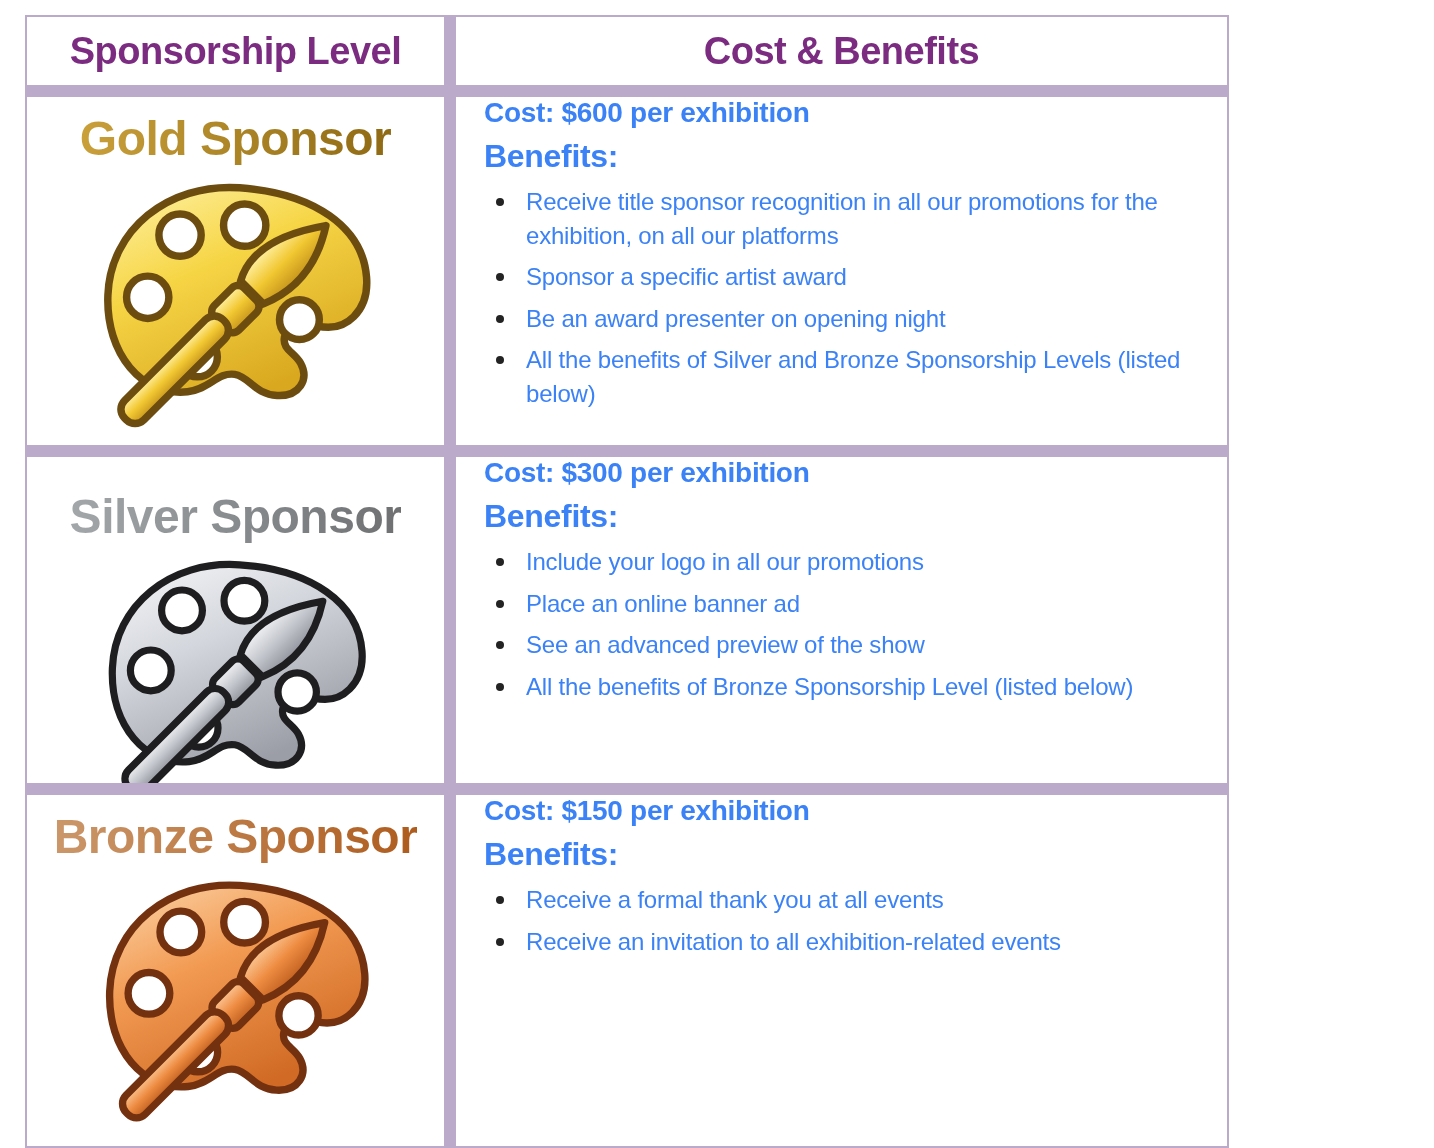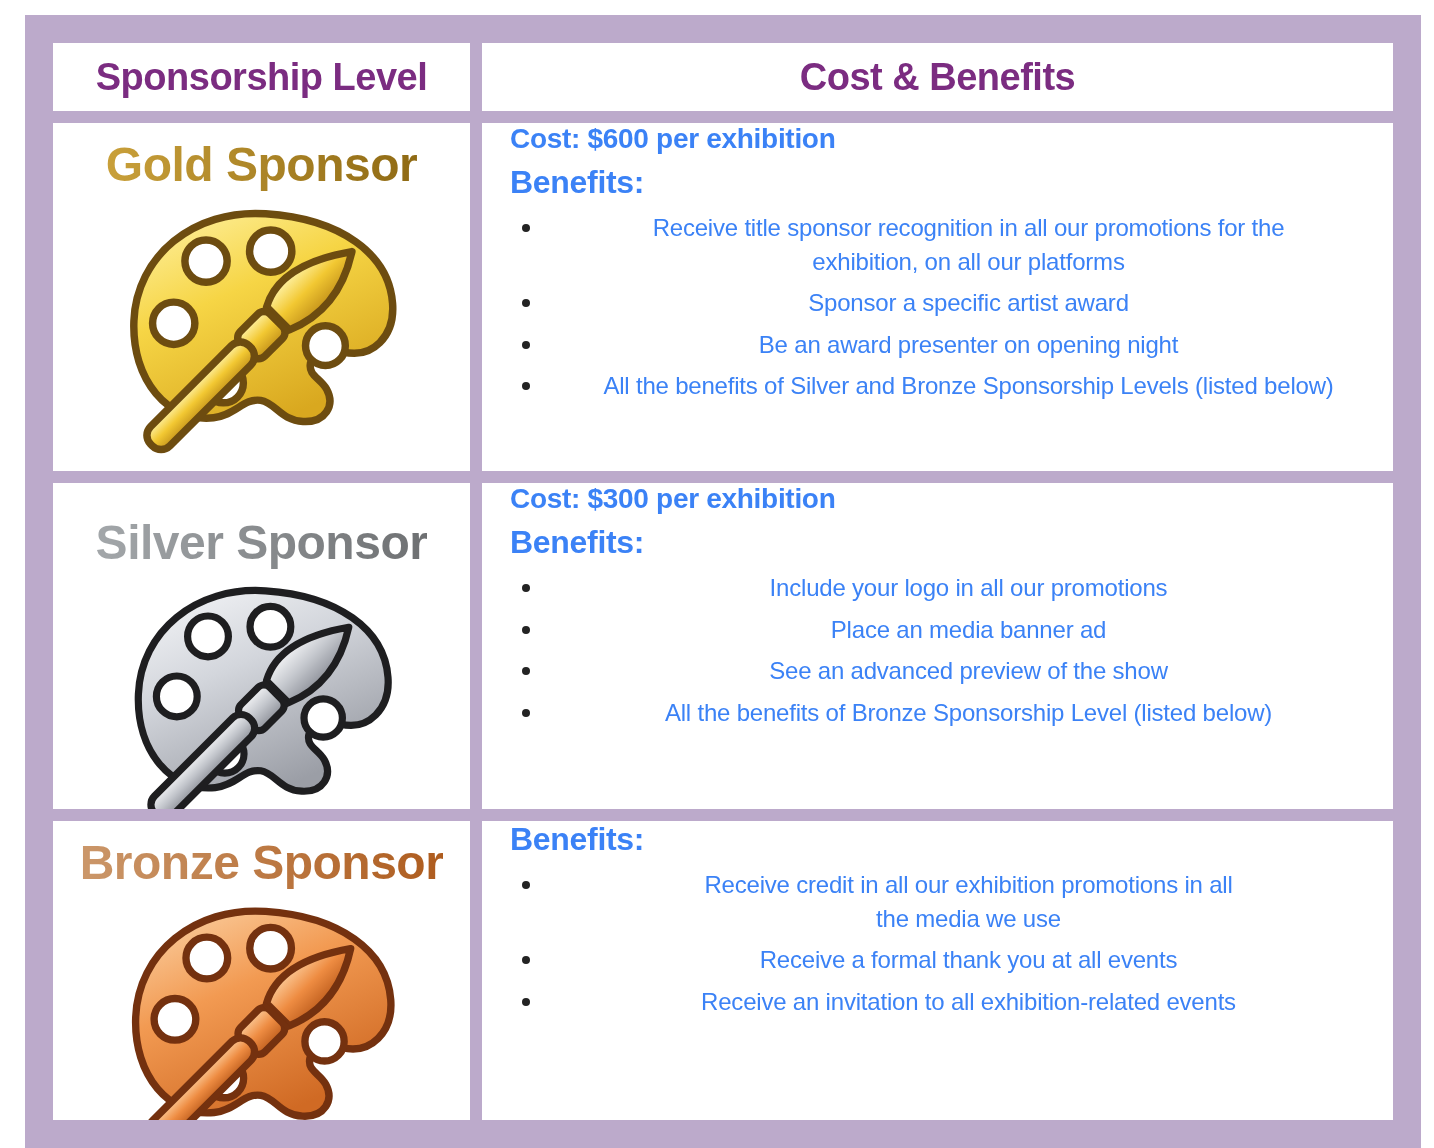--- a/index.html
+++ b/index.html
@@ -1,22 +1,22 @@
 <!DOCTYPE html>
 <html><head>
 <meta charset="utf-8">
 <style>
   * { margin:0; padding:0; box-sizing:border-box; }
   html,body { width:1434px; height:1148px; background:#ffffff; overflow:hidden;
               font-family:"Liberation Sans", sans-serif; }
 
   .table {
-    position:absolute; left:25px; top:15px; width:1396px; height:1133px;
+    position:absolute; left:25px; top:15px; width:1204px; height:1133px;
     background:#bcaacb;
-    padding:28px;
+    padding:2px;
     display:grid;
     grid-template-columns:417px 1fr;
     grid-template-rows:68px 348px 326px auto;
     gap:12px;
   }
   .cell { background:#ffffff; overflow:hidden; }
 
   .header-cell { display:flex; align-items:center; justify-content:center; }
   .header-text {
     font-size:38px; font-weight:bold; color:#7b2c81; letter-spacing:-0.5px;
@@ -41,21 +41,20 @@
   .benefits-cell { padding-left:28px; padding-right:8px; color:#3b82f6; }
 
   .cost-line      { font-size:28px; font-weight:bold; letter-spacing:-0.3px; margin-bottom:9px; }
   .benefits-label { font-size:32px; font-weight:bold; letter-spacing:-0.3px; margin-bottom:10px; }
 
   ul.benefits-list { list-style:none; }
   ul.benefits-list li {
     position:relative; padding-left:42px; margin-bottom:8px;
     font-size:24px; line-height:1.4; letter-spacing:-0.2px;
     white-space:pre-line;
-    text-align:center;
   }
   ul.benefits-list li::before {
     content:""; position:absolute; left:12px; top:13px;
     width:8px; height:8px; border-radius:50%; background:#232323;
   }
 </style>
 </head>
 <body>
 
 <div class="table">
@@ -143,21 +142,21 @@
           </g>
         </g>
       </svg>
     </div>
   </div>
   <div class="cell benefits-cell row-silver">
     <div class="cost-line">Cost: $300 per exhibition</div>
     <div class="benefits-label">Benefits:</div>
     <ul class="benefits-list">
         <li>Include your logo in all our promotions</li>
-        <li>Place an media banner ad</li>
+        <li>Place an online banner ad</li>
         <li>See an advanced preview of the show</li>
         <li>All the benefits of Bronze Sponsorship Level (listed below)</li>
       </ul>
   </div>
 
   <div class="cell level-cell row-bronze">
     <div class="row-title">Bronze Sponsor</div>
     <div class="icon-wrap">
       <svg width="282" height="258" viewBox="0 0 230 210">
         <defs>
@@ -183,22 +182,21 @@
             <path fill="url(#g-bronze-handle)" d="M4 -94 C-20 -60 -24 -34 -13 -14 L13 -14 C24 -40 22 -66 4 -94 Z"></path>
             <rect fill="url(#g-bronze-handle)" x="-14" y="-12" width="28" height="34" rx="7"></rect>
             <rect fill="url(#g-bronze-handle)" x="-11" y="18" width="22" height="112" rx="10"></rect>
             <line x1="-13" y1="-12" x2="13" y2="-12" stroke-width="4"></line>
           </g>
         </g>
       </svg>
     </div>
   </div>
   <div class="cell benefits-cell row-bronze">
+    <div class="cost-line">Cost: $150 per exhibition</div>
     <div class="benefits-label">Benefits:</div>
     <ul class="benefits-list">
-        <li>Receive credit in all our exhibition promotions in all
-the media we use</li>
         <li>Receive a formal thank you at all events</li>
         <li>Receive an invitation to all exhibition-related events</li>
       </ul>
   </div>
 
 </div>
 
 </body></html>

